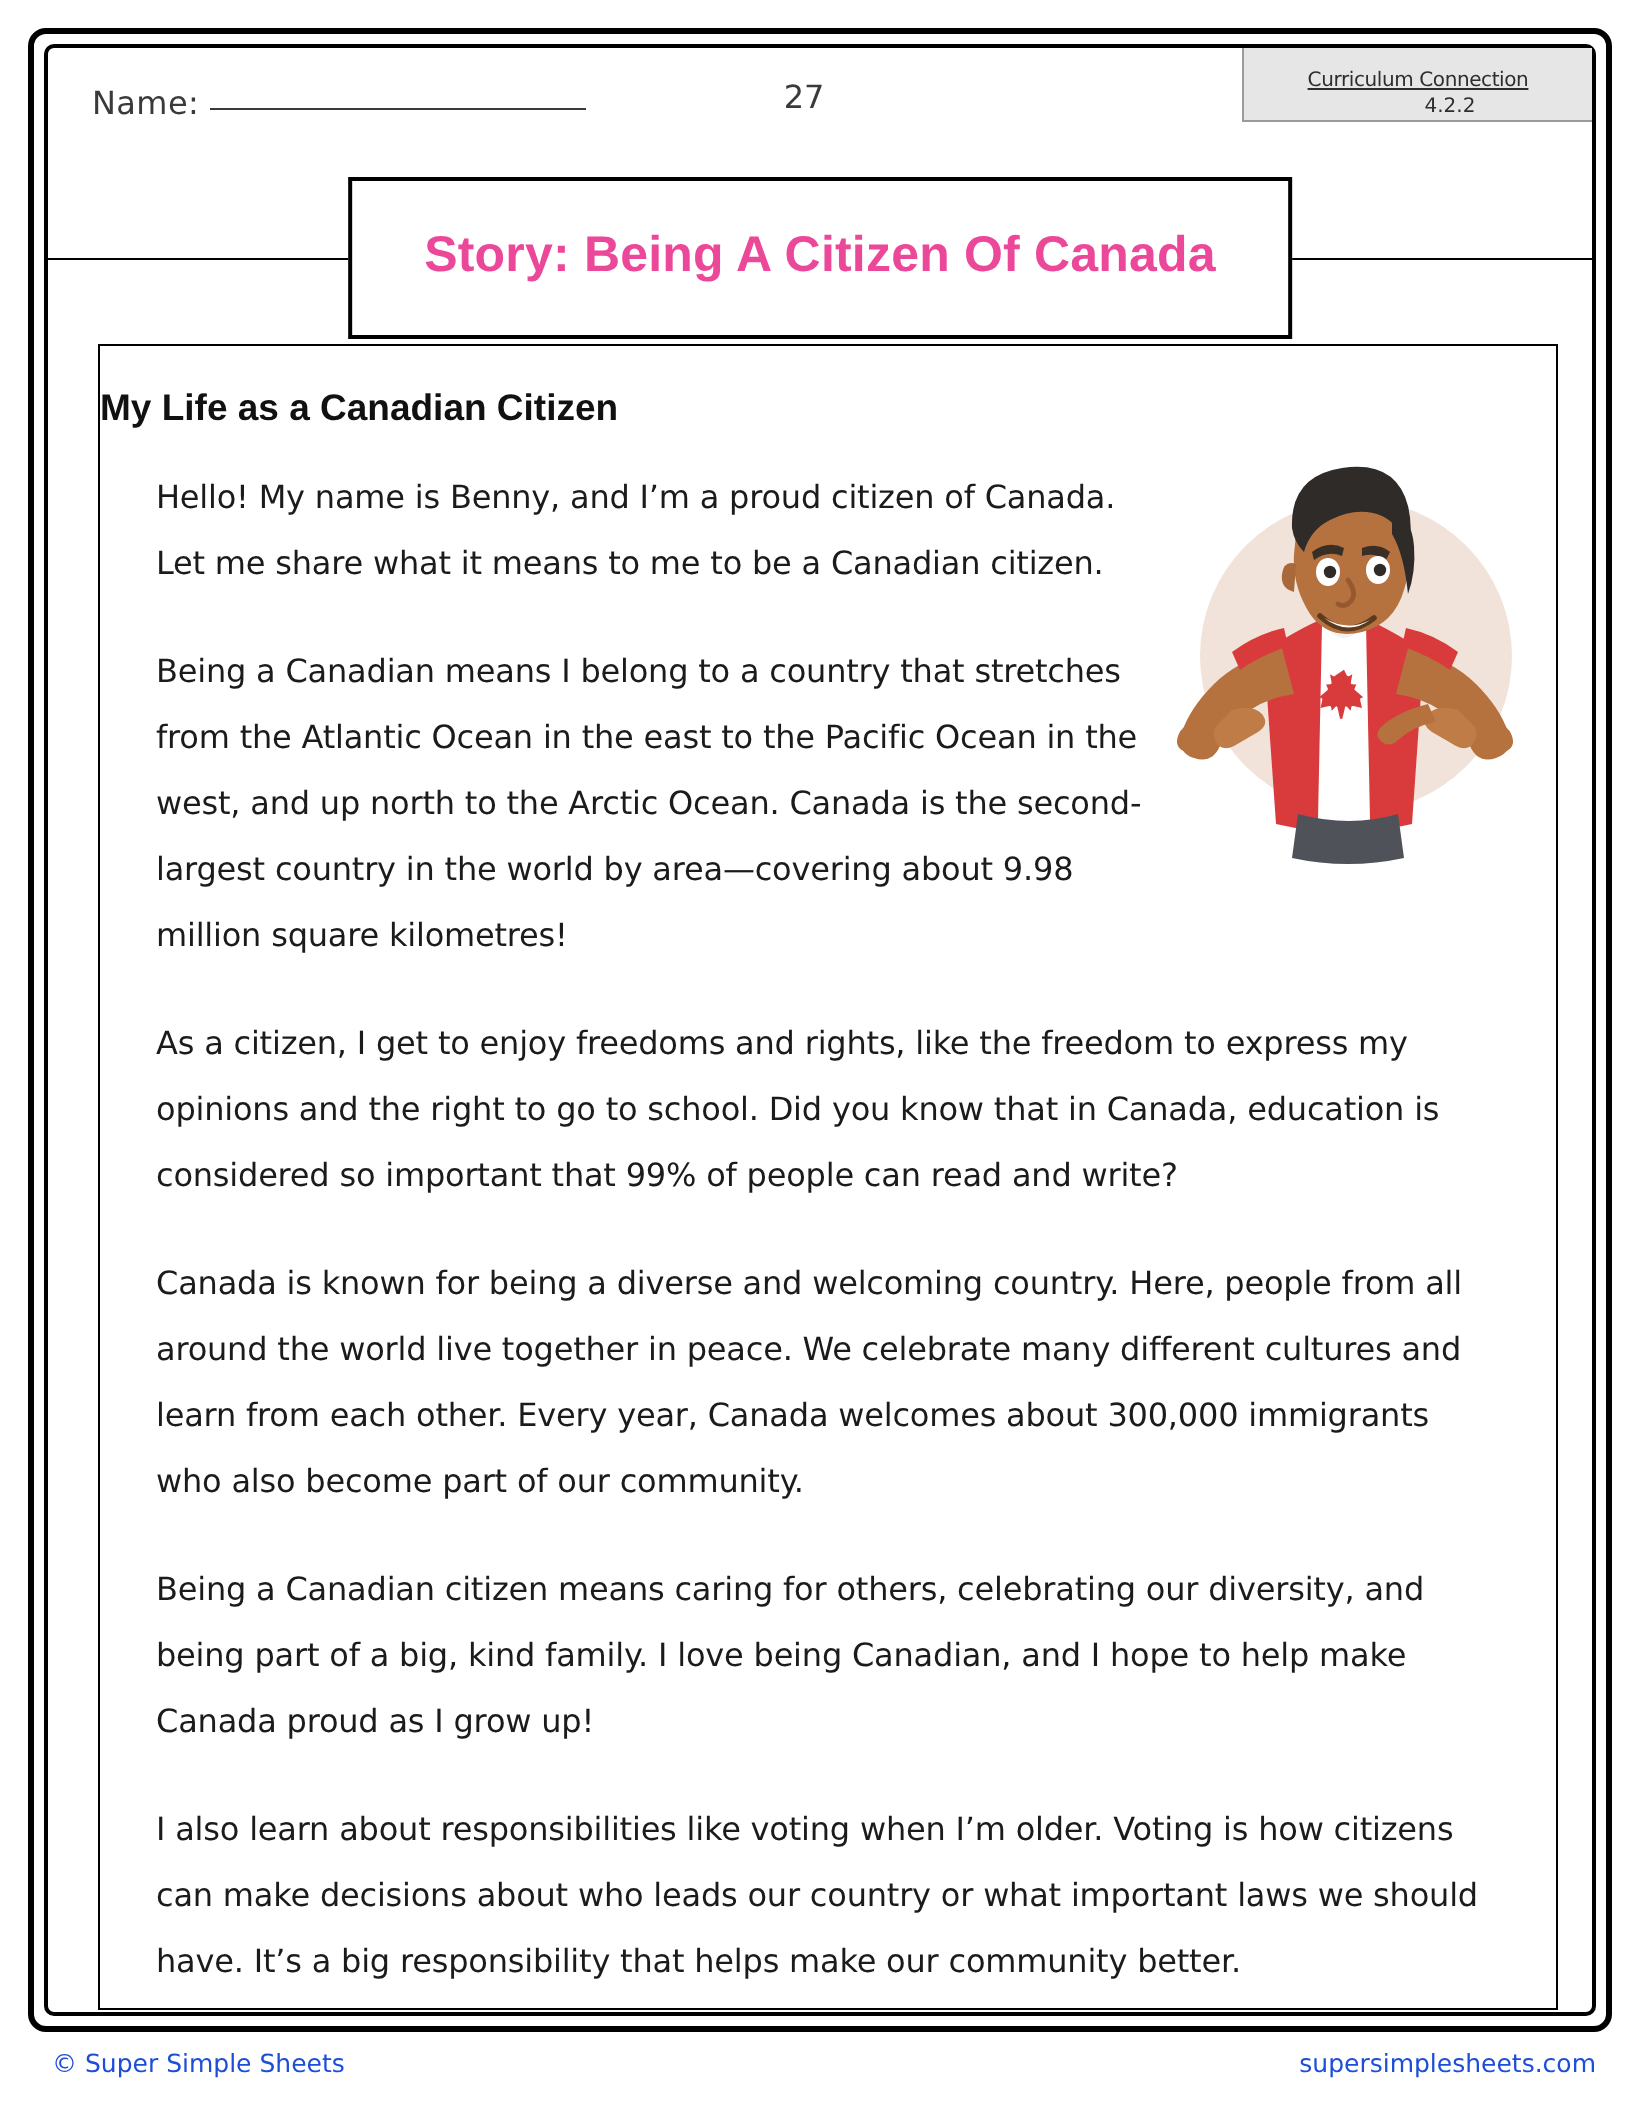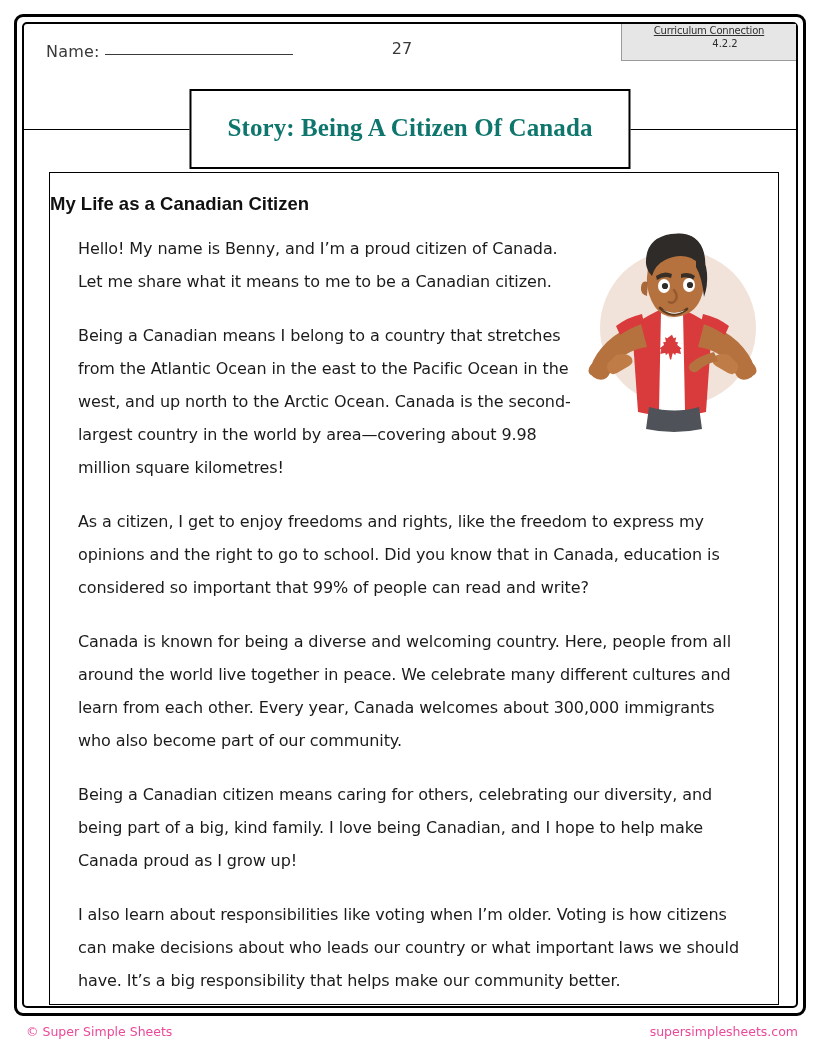--- a/index.html
+++ b/index.html
@@ -80,21 +80,21 @@
     width: 175px;
     height: 37px;
     background: #e6e6e6;
     border: 1px solid #9a9a9a;
     border-top: none;
     border-right: none;
     box-sizing: border-box;
     display: flex;
     flex-direction: column;
     align-items: center;
-    justify-content: flex-start;
+    justify-content: flex-end;
     color: #2e2e2e;
   }
   .curriculum-badge .cc-title {
     font-size: 10px;
     text-decoration: underline;
     letter-spacing: -0.2px;
     line-height: 13px;
   }
   .curriculum-badge .cc-code {
     font-size: 10px;
@@ -123,24 +123,24 @@
     left: 50%;
     transform: translate(-50%, -50%);
     top: 0;
     background: #fff;
     border: 2px solid #000;
     padding: 7px 20px 9px;
     white-space: nowrap;
   }
   .title-box h1 {
     margin: 16px;
-    font-family: Liberation Serif, serif;
+    font-family: Liberation Sans, sans-serif;
     font-size: 25px;
     font-weight: bold;
-    color: #0f766e;
+    color: #ec4899;
     letter-spacing: .1px;
   }
 
   
   .content-box {
     position: absolute;
     left: 25px;
     top: 148px;
     width: 730px;
     height: 833px;
@@ -183,21 +183,21 @@
   }
 
   
   .footer {
     position: absolute;
     left: 22px;
     right: 22px;
     bottom: 14px;
     height: 20px;
     font-size: 12.5px;
-    color: #ec4899;
+    color: #1d4ed8;
   }
   .footer .copyright { position: absolute; left: 4px; top: 0; }
   .footer .website   { position: absolute; right: 0; top: 0; }
 </style>
 </head>
 <body>
 
 <div class="page-outer">
   <div class="page-inner">
 

